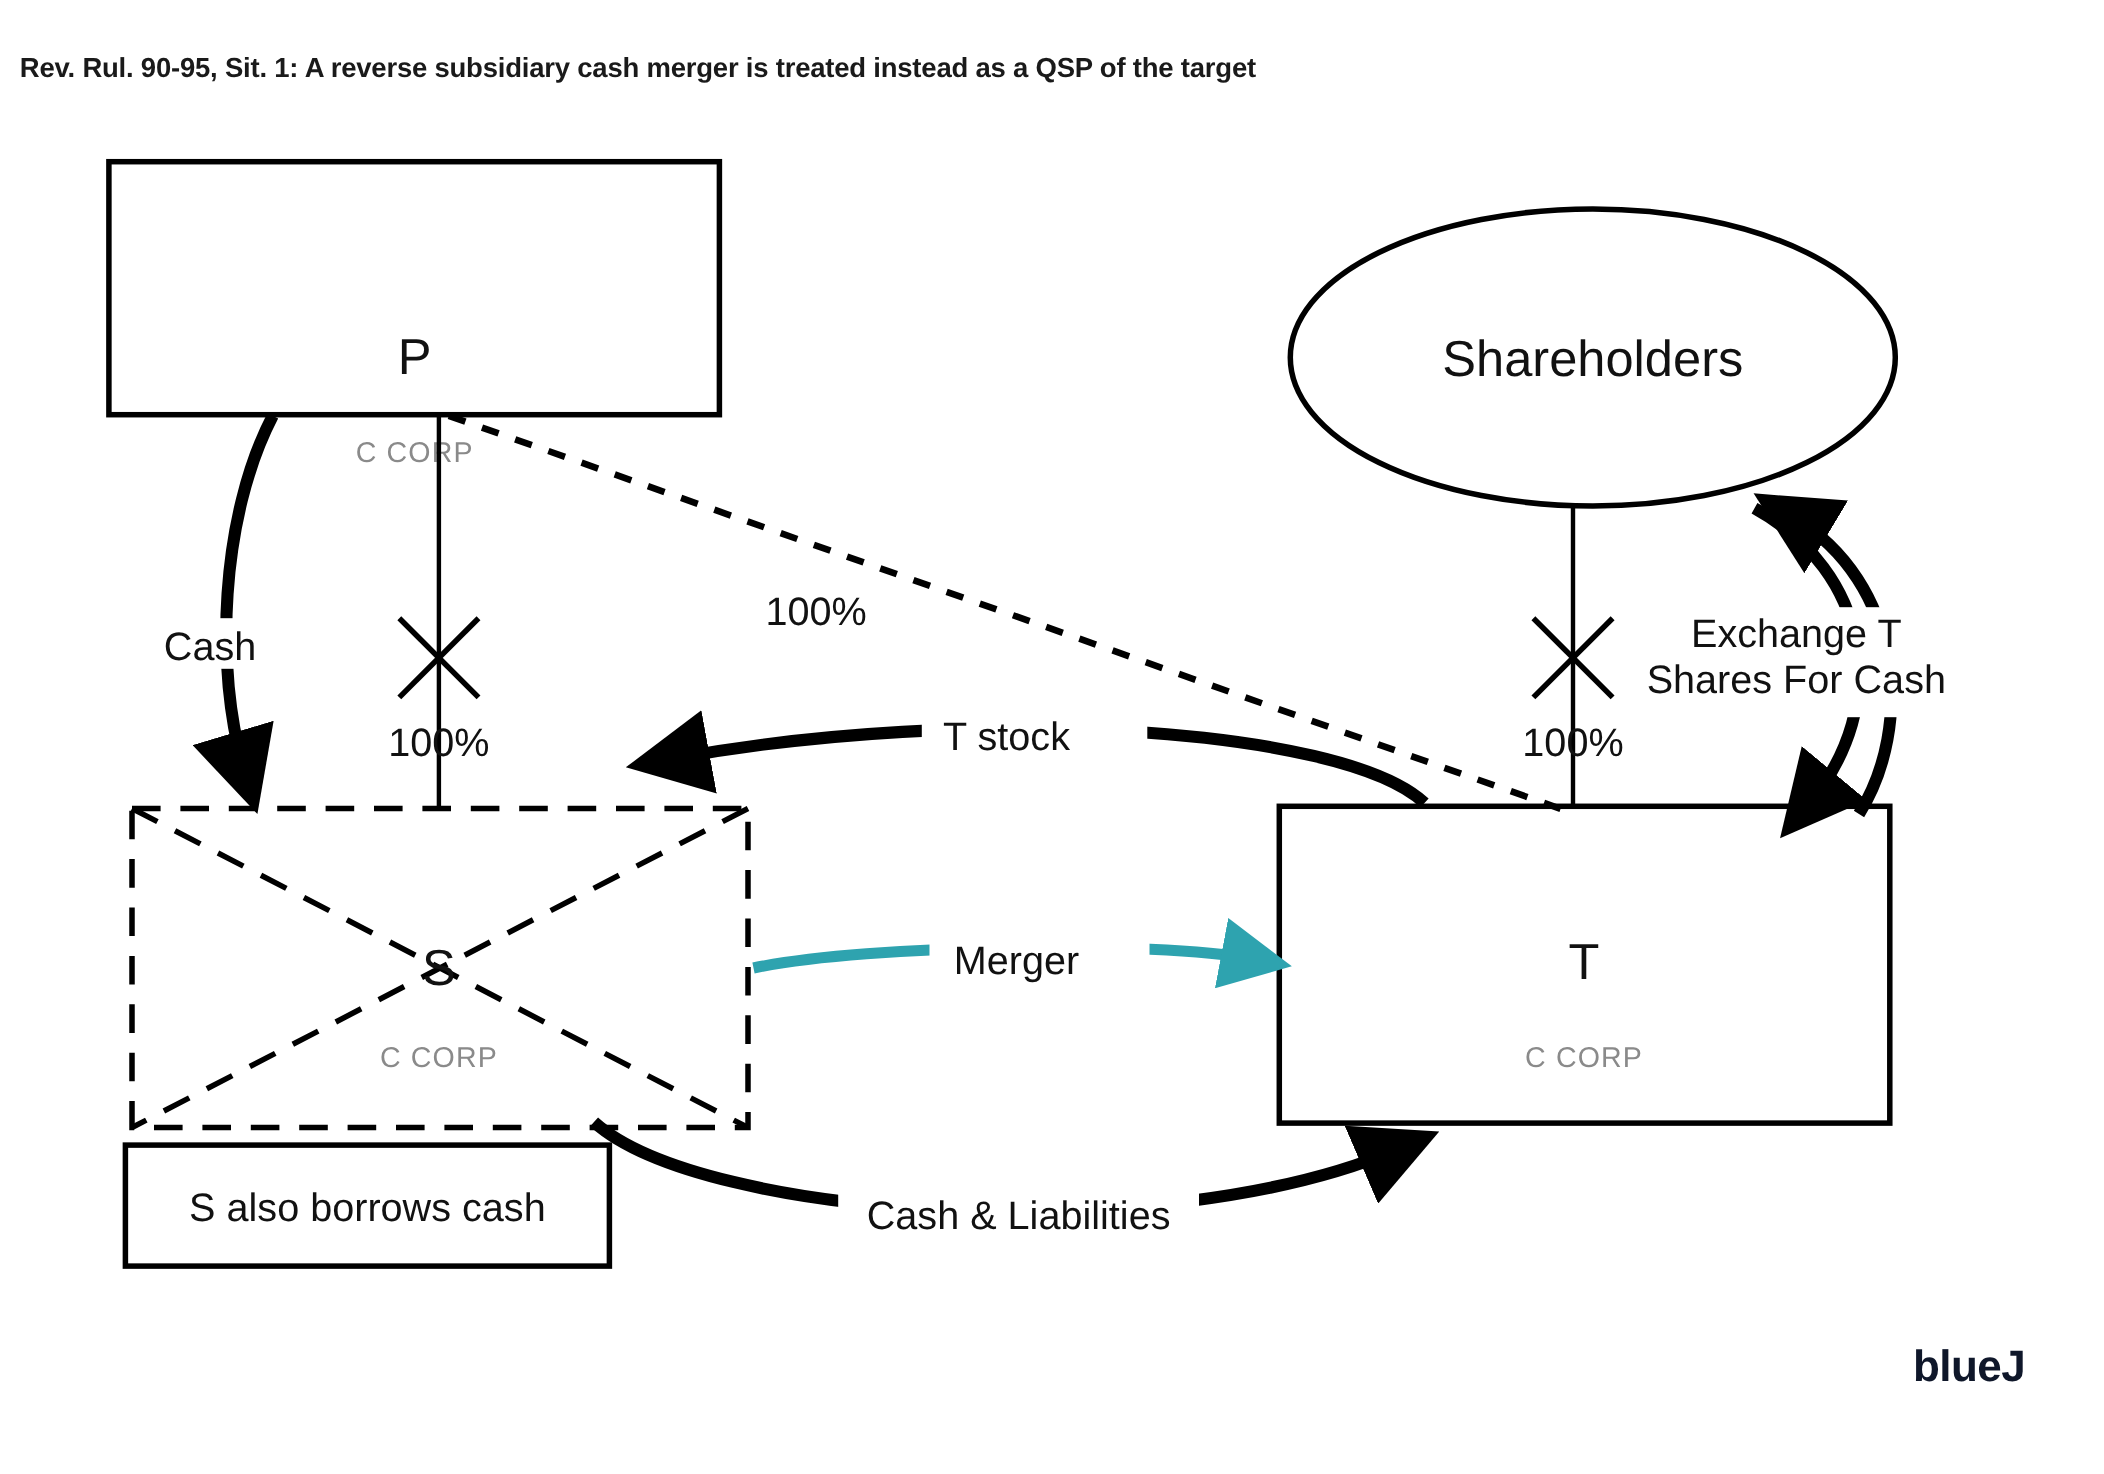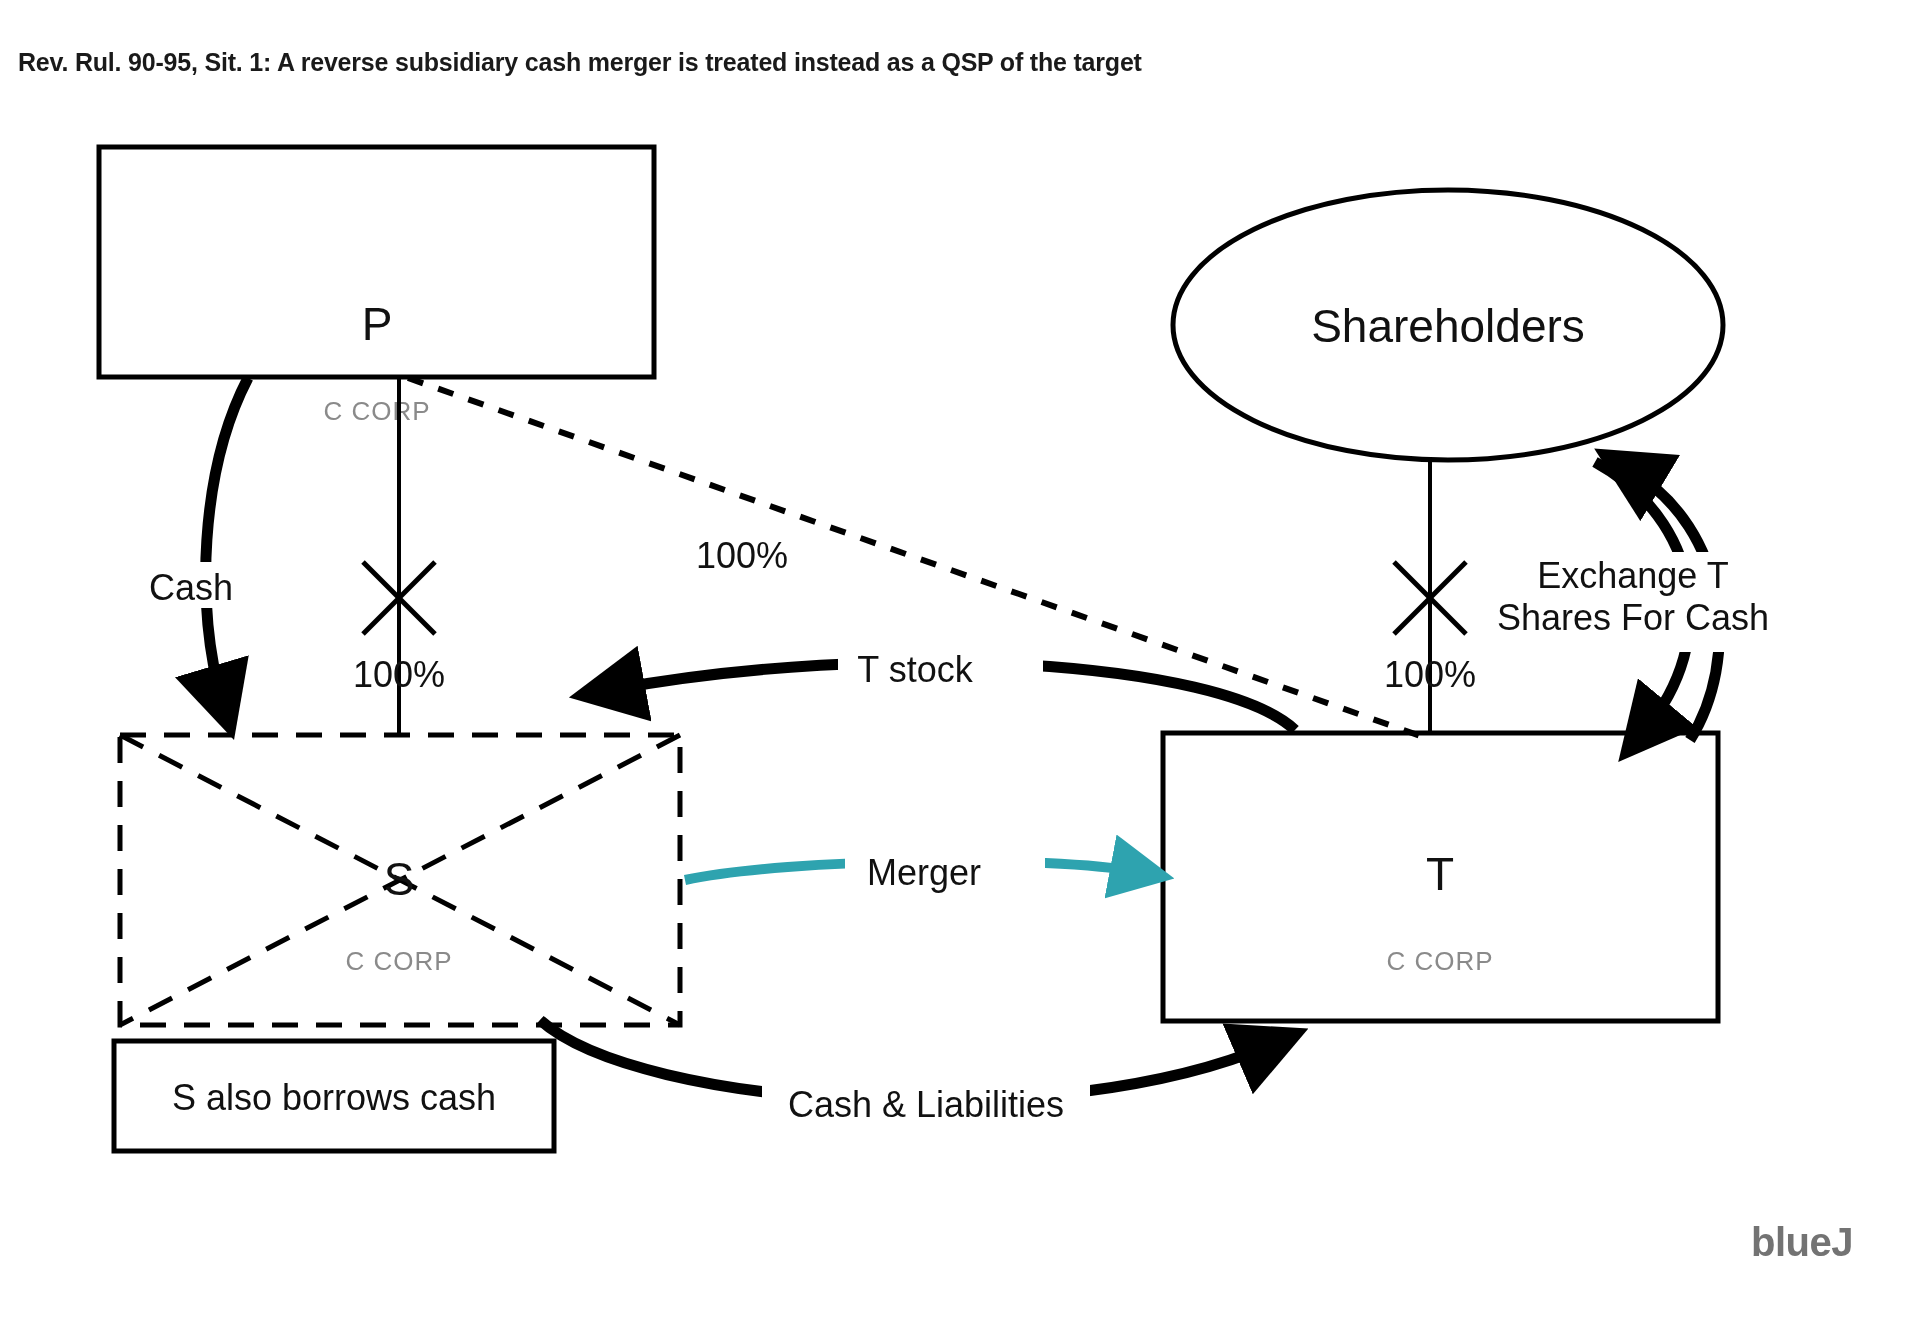--- a/index.html
+++ b/index.html
@@ -100,25 +100,25 @@
     stroke-width: 5;
     stroke-dasharray: 26 18;
     fill: none;
   }
   .merger-arrow {
     stroke-width: 10;
     fill: none;
   }
   #brand-logo {
     position: absolute;
-    right: 60px;
+    right: 72px;
     bottom: 75px;
     font-size: 40px;
     font-weight: bold;
-    color: #737373;
+    color: #0f172a;
     letter-spacing: -0.5px;
     margin-top: 12px;
   }
   #brand-logo .j-mark { font-weight: bold; }
 </style>
 </head>
 <body>
 
 <div id="canvas">
 

